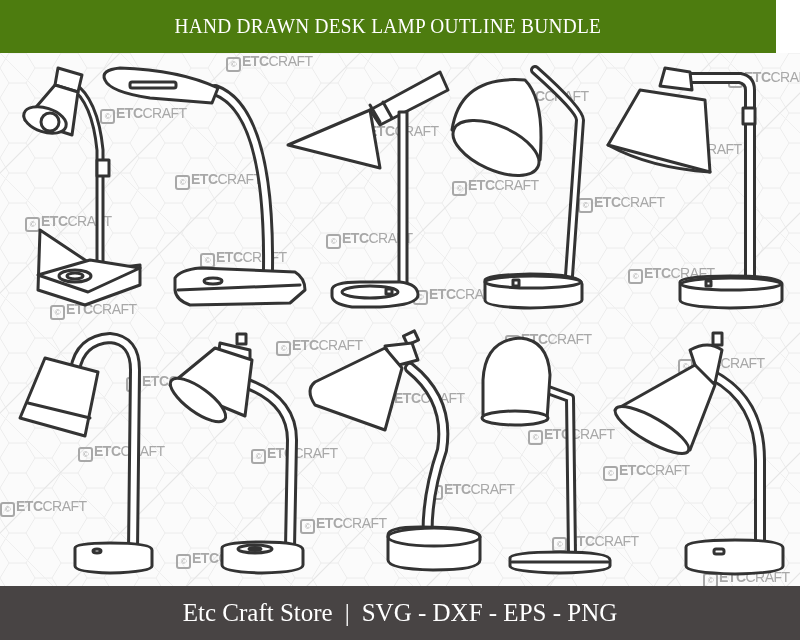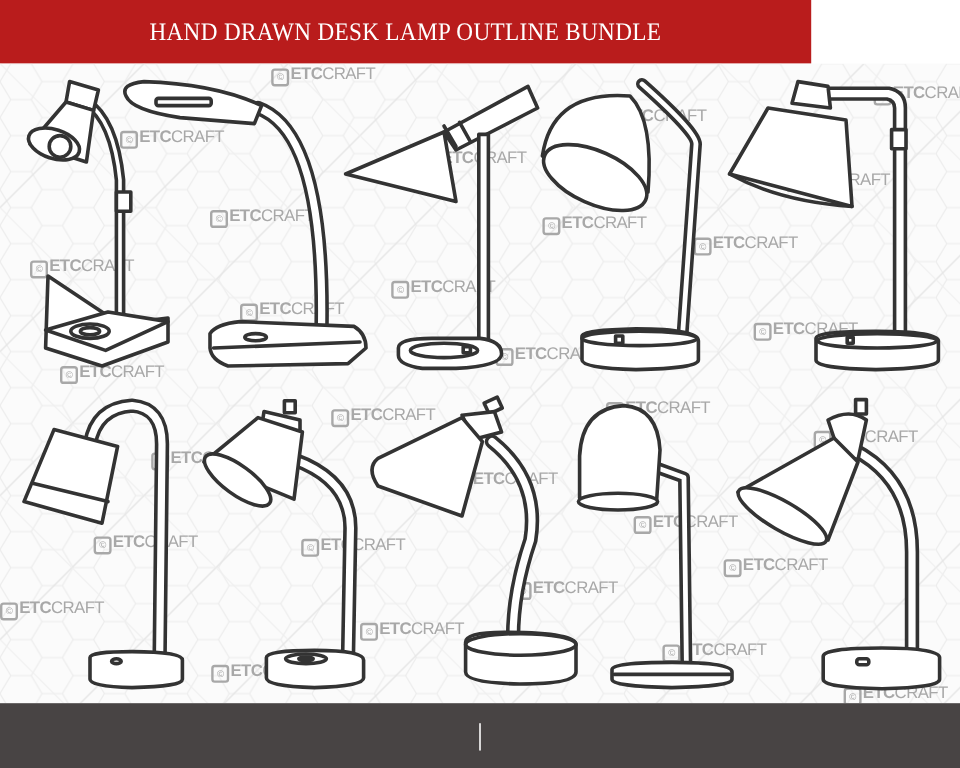--- a/index.html
+++ b/index.html
@@ -1,17 +1,17 @@
 <!DOCTYPE html>
 <html><head>
 <meta charset="utf-8">
 <style>
   html,body{margin:0;padding:0;}
   body{width:800px;height:640px;overflow:hidden;background:#fff;font-family:"Liberation Serif",serif;}
-  .header{position:absolute;left:0;top:0;width:676px;height:53px;background:#b91c1c;color:#fff;display:flex;align-items:center;justify-content:center;font-size:21px;letter-spacing:0.3px;}
+  .header{position:absolute;left:0;top:0;width:776px;height:53px;background:#4d7c0f;color:#fff;display:flex;align-items:center;justify-content:center;font-size:21px;letter-spacing:0.3px;}
   .header span{transform:scaleX(0.92);display:inline-block;}
   .footer{position:absolute;left:0;top:586px;width:800px;height:54px;background:#484444;color:#fff;display:flex;align-items:center;justify-content:center;font-size:25px;}
   .footer .sep{margin:0 12px;}
   .canvas{position:absolute;left:0;top:53px;width:800px;height:533px;background:#fbfbfb;overflow:hidden;}
   .canvas svg.bg{position:absolute;left:0;top:0;}
   .canvas svg.lamps{position:absolute;left:0;top:0;}
   .wm{position:absolute;font-family:"Liberation Sans",sans-serif;font-size:14px;color:#a8a8a8;letter-spacing:-0.5px;white-space:nowrap;}
   .wm .c{display:inline-block;width:11px;height:11px;border:2px solid #a8a8a8;border-radius:3px;font-size:8px;line-height:11px;text-align:center;margin-right:1px;vertical-align:-1px;}
   .wm b{font-weight:bold;text-align:right;}
 </style>
@@ -175,14 +175,16 @@
       <path d="M690 350 Q708 340 722 350 L715 383 L700 380 Z"></path>
       <path d="M695 365 L715 385 L690 450 L615 410 Z"></path>
       <ellipse cx="652" cy="430" rx="42" ry="12" transform="rotate(30 652 430)"></ellipse>
       <path d="M686 547 Q686 540 735 540 Q783 540 783 548 L783 566 Q783 573 735 574 Q686 573 686 566 Z"></path>
       <rect x="714" y="549" width="10" height="5" rx="2"></rect>
     </g>
   </svg>
 </div>
 
 <div class="footer">
+  <span>Etc Craft Store</span>
   <span class="sep">|</span>
+  <span>SVG - DXF - EPS - PNG</span>
 </div>
 
 </body></html>

